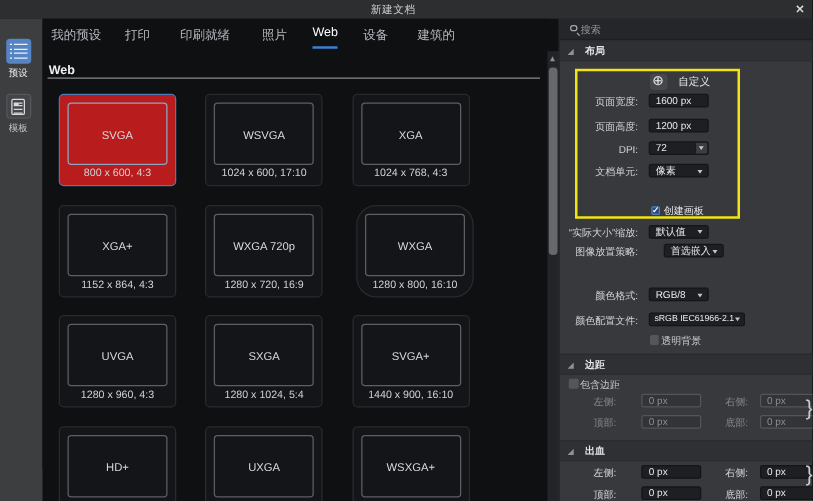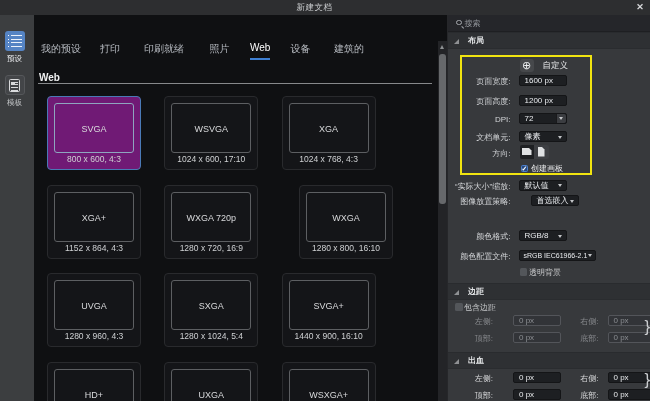--- a/index.html
+++ b/index.html
@@ -29,34 +29,34 @@
   
   .icon-template { position:absolute; left:3.5px; top:3px; width:11px; height:12.5px;
      border:1px solid #d9dadc; border-radius:1.5px; }
   .icon-template .sq { position:absolute; left:1px; top:1.5px; width:4px; height:3.5px; background:#d9dadc; }
   .icon-template .l1 { position:absolute; right:1px; top:2px; width:3px; height:1px; background:#d9dadc; }
   .icon-template .l2 { position:absolute; right:1px; top:4px; width:3px; height:1px; background:#d9dadc; }
   .icon-template .l3 { position:absolute; left:1px; top:7px; width:7px; height:1px; background:#d9dadc; }
   .icon-template .l4 { position:absolute; left:1px; top:9.5px; width:7px; height:1px; background:#d9dadc; }
 
   
-  .content { position:absolute; left:34px; top:15px; width:405px; height:360px; background:#0f1012;margin-top:21px; }
+  .content { position:absolute; left:34px; top:15px; width:405px; height:360px; background:#0f1012; }
   .tabs { position:absolute; left:0; top:6px; height:22px; }
   .tab { position:absolute; top:0; font-size:10px; color:#b6bac0; padding-bottom:5px; white-space:nowrap; }
   .tab:nth-child(1){ left:7px; } .tab:nth-child(2){ left:66px; } .tab:nth-child(3){ left:110px; }
   .tab:nth-child(4){ left:175.5px; } .tab:nth-child(5){ left:216px; } .tab:nth-child(6){ left:256.5px; }
   .tab:nth-child(7){ left:300px; }
   .tab.active { color:#ffffff; border-bottom:2px solid #3e7fd2; }
   .section-title { position:absolute; left:5px; top:36px; font-size:10px; font-weight:bold; color:#eff0f1; }
   .section-rule { position:absolute; left:4px; top:46.5px; width:394px; height:1px; background:#87898b; }
 
   
   .card { position:absolute; width:94px; height:74px; border:1px solid #292a2d; border-radius:4px;
           background:#141518; }
-  .card.selected { border-color:#4a7ab6; background:#701a75; }
+  .card.selected { border-color:#4a7ab6; background:#b91c1c; }
   .card .preview { position:absolute; left:6px; top:6px; right:6px; height:50px;
                    border:1px solid #5d5f62; border-radius:3px; }
   .card.selected .preview { border-color:#8fa5bf; }
   .card .name { position:absolute; left:0; right:0; top:0; height:50px; line-height:50px;
                 text-align:center; font-size:9px; color:#d8d9db; }
   .card .dims { position:absolute; left:0; right:0; bottom:2px; height:15px; line-height:15px;
                 text-align:center; font-size:8.5px; color:#cfd1d3; }
 
   
   .vscroll { position:absolute; left:437.5px; top:41px; width:10px; height:360px; background:#232427; }
@@ -244,21 +244,21 @@
             <div class="name">XGA+</div>
           </div>
           <div class="dims">1152 x 864, 4:3</div>
         </div>
         <div class="card" style="left: 130.3px; top: 148.7px;">
           <div class="preview">
             <div class="name">WXGA 720p</div>
           </div>
           <div class="dims">1280 x 720, 16:9</div>
         </div>
-        <div class="card" style="left: 265px; top: 148.7px;">
+        <div class="card" style="left: 251px; top: 148.7px; border-radius: 16px;">
           <div class="preview">
             <div class="name">WXGA</div>
           </div>
           <div class="dims">1280 x 800, 16:10</div>
         </div>
         <div class="card" style="left: 13px; top: 237.4px;">
           <div class="preview">
             <div class="name">UVGA</div>
           </div>
           <div class="dims">1280 x 960, 4:3</div>
@@ -346,31 +346,20 @@
     </div>
 
     <div class="prow" id="row-units">
       <span class="flabel">文档单元:</span>
       <div class="fbox">
           <span class="val">像素</span>
         <div class="combo-arrow"></div>
       </div>
     </div>
 
-    <div class="prow" id="row-orient">
-      <span class="flabel">方向:</span>
-      <div class="orient">
-        <div class="seg land">
-            <div class="page-land"></div>
-          </div>
-        <div class="seg port">
-            <div class="page-port"></div>
-          </div>
-      </div>
-    </div>
 
     <div class="prow" id="row-artboard">
       <div class="cb checked">✓</div>
       <span class="cb-lbl">创建画板</span>
     </div>
 
     <div class="prow" id="row-zoom">
       <span class="flabel">“实际大小”缩放:</span>
       <div class="fbox">
           <span class="val">默认值</span>

